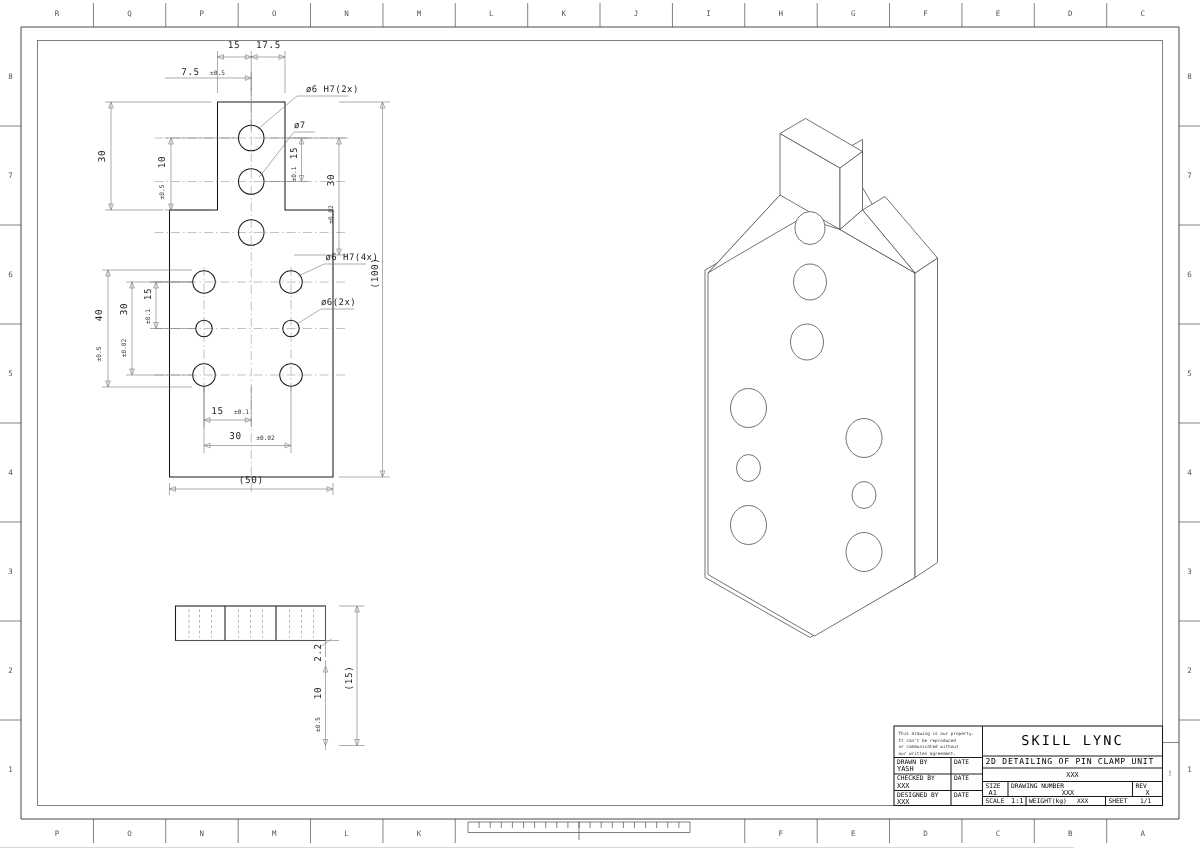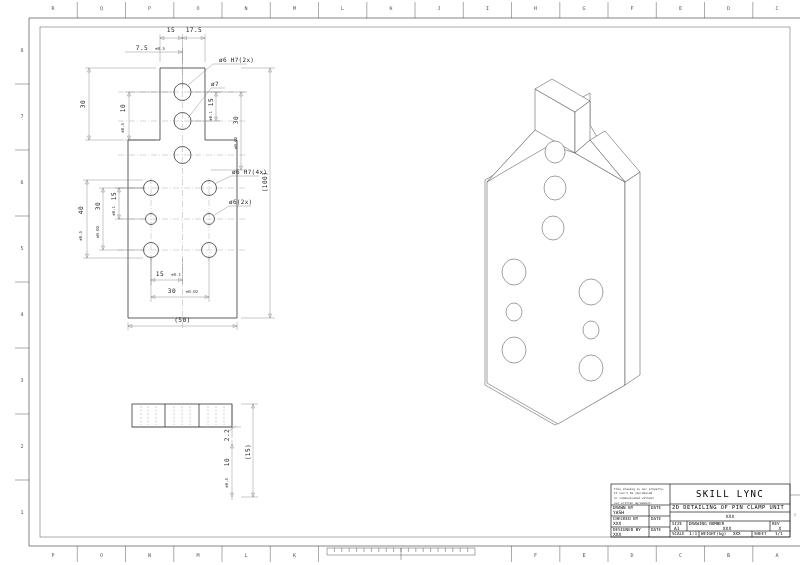--- a/index.html
+++ b/index.html
@@ -1,18 +1,18 @@
 <!DOCTYPE html>
 <html><head>
 <meta charset="utf-8">
 <style>
   html,body{margin:0;padding:0;background:#ffffff;}
   body{width:800px;height:565px;overflow:hidden;
        font-family:"DejaVu Sans Mono",monospace;color:#000;}
-  #sheet{position:relative;width:716px;height:565px;background:#0369a1;margin-left:15px;}
+  #sheet{position:relative;width:716px;height:565px;background:#0369a1;}
   svg{display:block;}
   .zl{font-family:"DejaVu Sans Mono",monospace;font-size:5px;fill:#555;
       text-anchor:middle;dominant-baseline:middle;}
   .dim{font-family:"DejaVu Sans Mono",monospace;font-size:6.2px;fill:#222;
        text-anchor:middle;dominant-baseline:middle;letter-spacing:.4px;}
   .dimtol{font-family:"DejaVu Sans Mono",monospace;font-size:4.1px;fill:#333;
        text-anchor:middle;dominant-baseline:middle;}
   .note{font-family:"DejaVu Sans Mono",monospace;font-size:6px;fill:#222;
        text-anchor:start;dominant-baseline:middle;letter-spacing:.3px;}
   .tbl{font-family:"DejaVu Sans Mono",monospace;font-size:4.2px;fill:#000;

